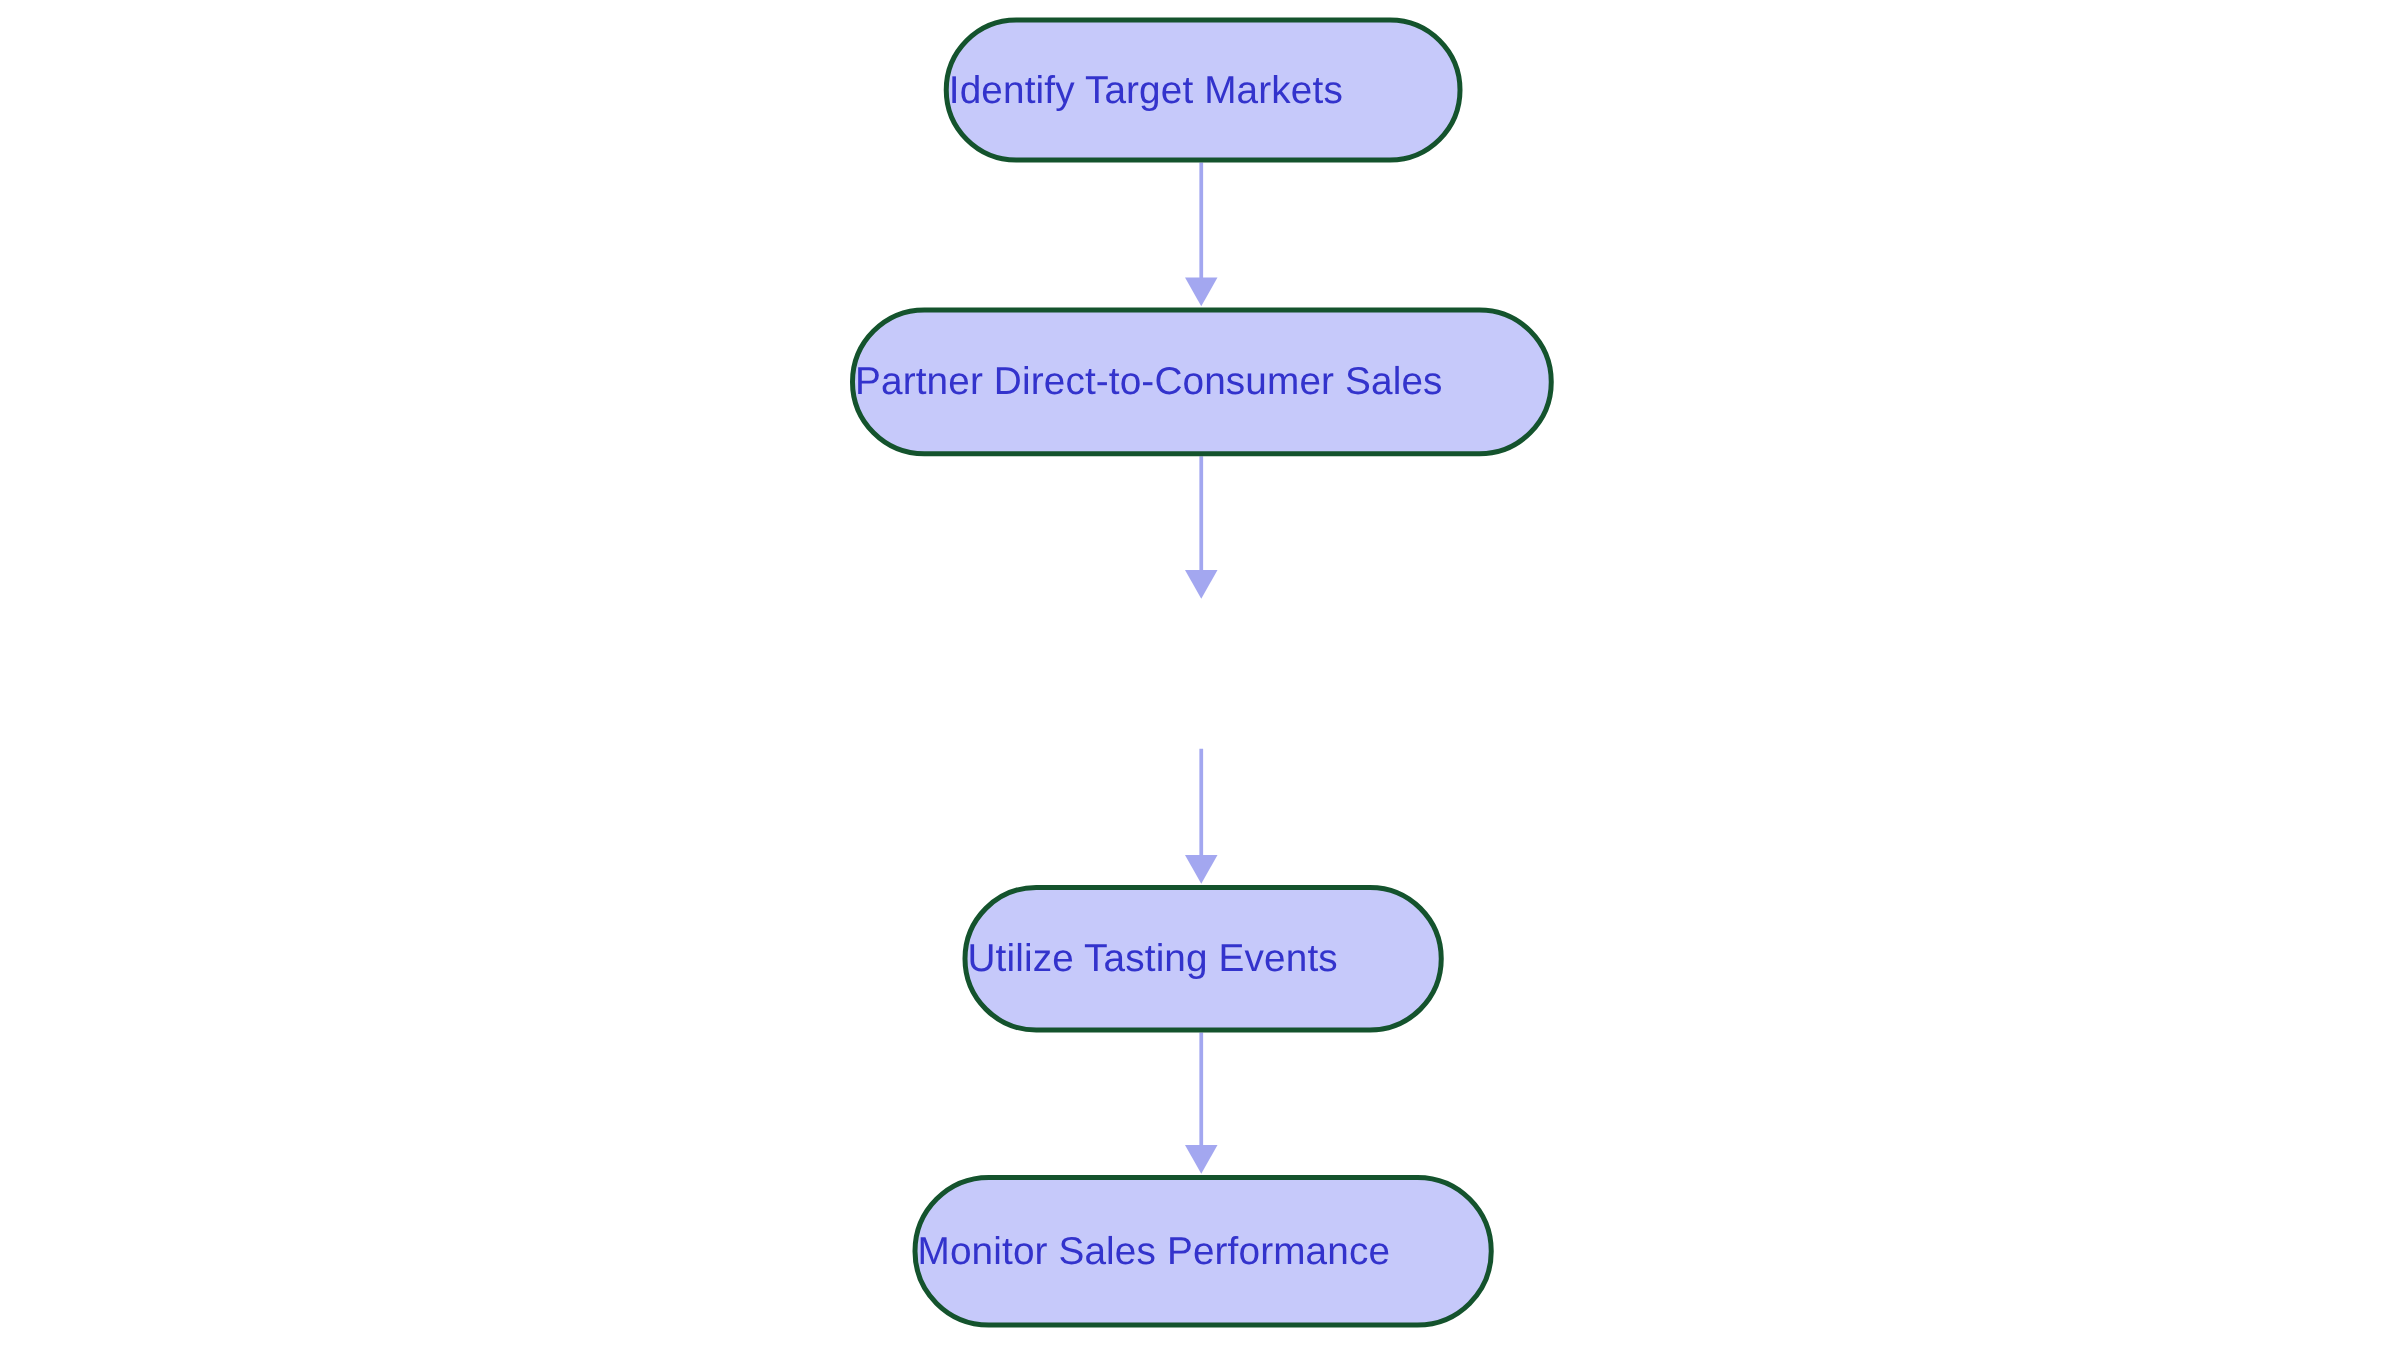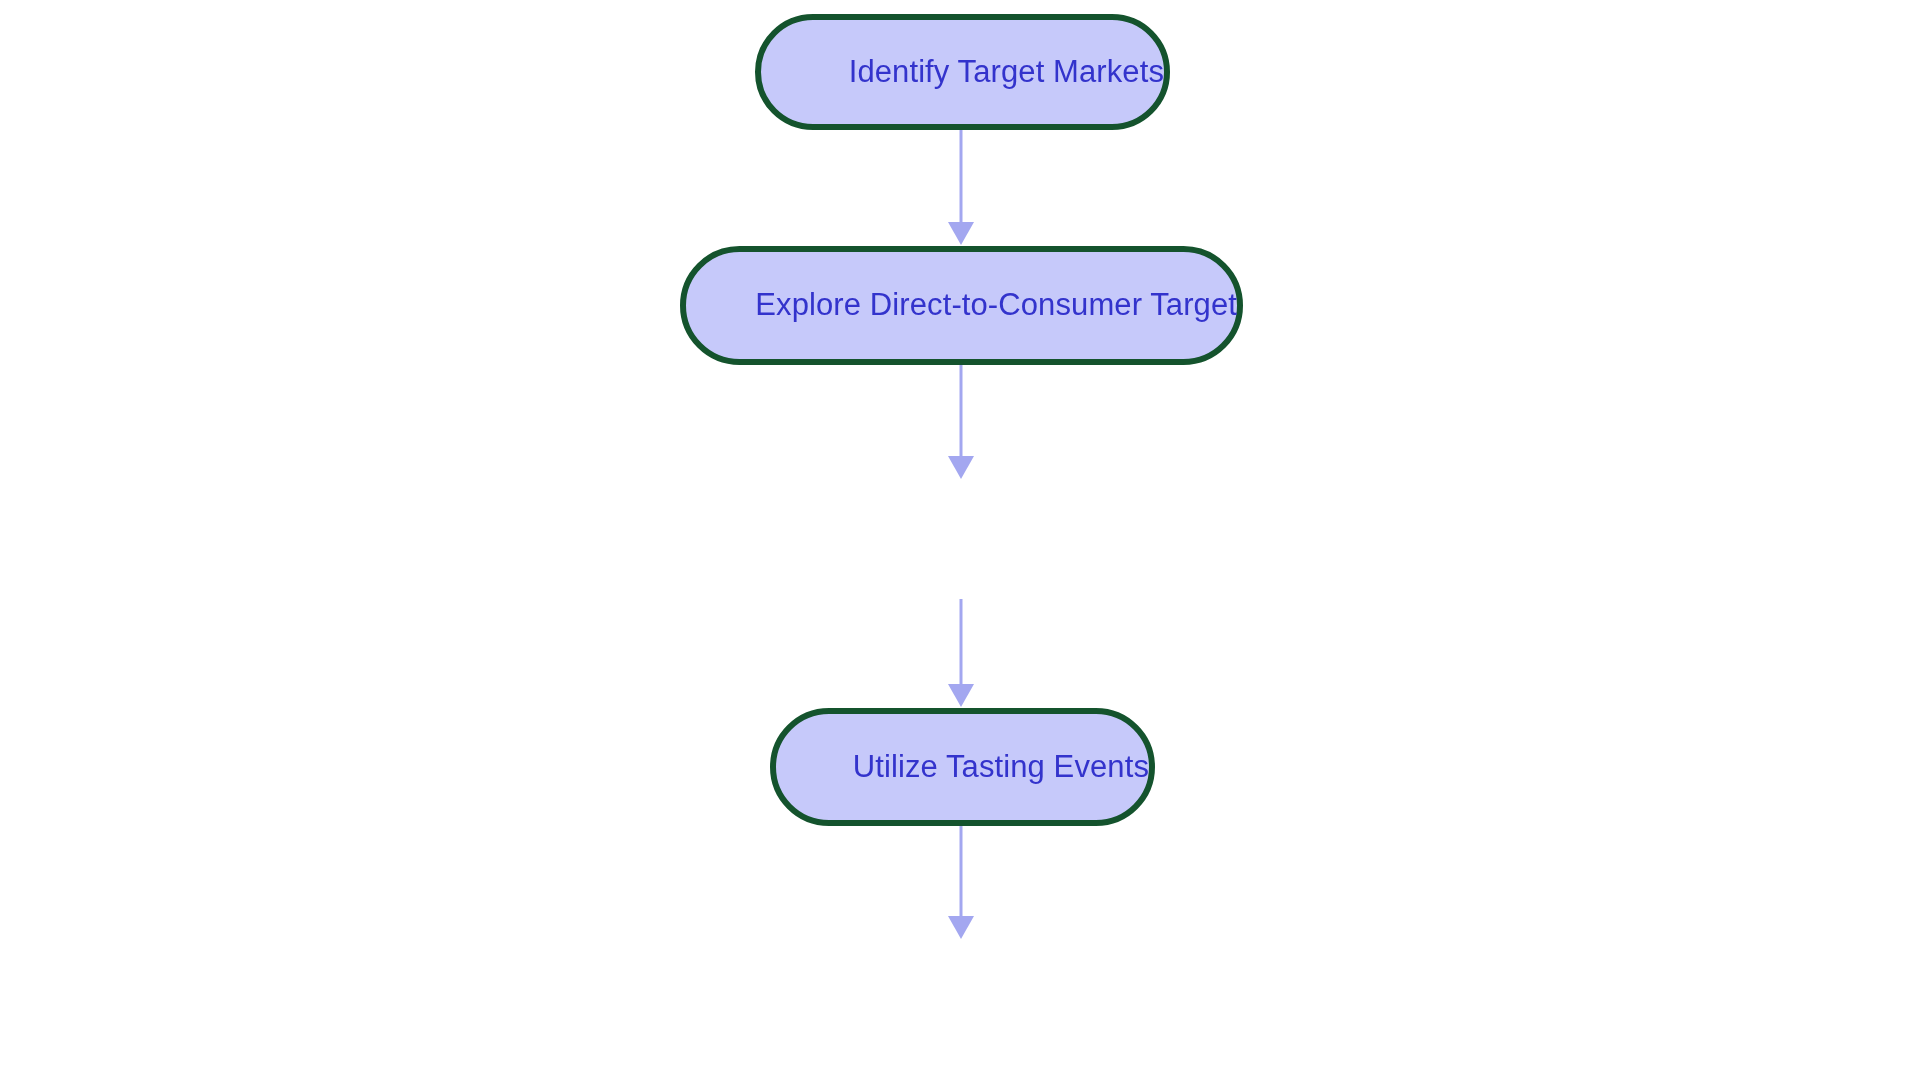--- a/index.html
+++ b/index.html
@@ -20,23 +20,23 @@
     width: 1920px;
     height: 1083px;
     background: #ffffff;
   }
 
   .flow-node {
     position: absolute;
     box-sizing: border-box;
     display: flex;
     align-items: center;
-    justify-content: flex-end;
+    justify-content: flex-start;
     background: #c6c9fa;
-    border: 6px solid #14532d;
+    border: 4px solid #14532d;
     border-radius: 9999px;
     color: #3333cc;
     font-family: "Liberation Sans", "DejaVu Sans", sans-serif;
     font-size: 31px;
     font-weight: 300;
     letter-spacing: 0.1px;
     white-space: nowrap;
     line-height: 1;
     user-select: none;
   }
@@ -76,22 +76,25 @@
       <line x1="961" y1="826" x2="961" y2="918" stroke="#a3a7f0" stroke-width="3"></line>
       <polygon points="948,916 974,916 961,939" fill="#a3a7f0"></polygon>
     </svg>
   </div>
 
   <div class="flow-node" style="left:755px; top:14px; width:415px; height:116px;">
     <span class="node-label">Identify Target Markets</span>
   </div>
 
   <div class="flow-node" style="left:680px; top:246px; width:563px; height:119px;">
-    <span class="node-label">Explore Direct-to-Consumer Target</span>
+    <span class="node-label">Partner Direct-to-Consumer Sales</span>
   </div>
 
 
   <div class="flow-node" style="left:770px; top:708px; width:385px; height:118px;">
     <span class="node-label">Utilize Tasting Events</span>
   </div>
 
+  <div class="flow-node" style="left:730px; top:940px; width:465px; height:122px;">
+    <span class="node-label">Monitor Sales Performance</span>
+  </div>
 
 </div>
 
 </body></html>

